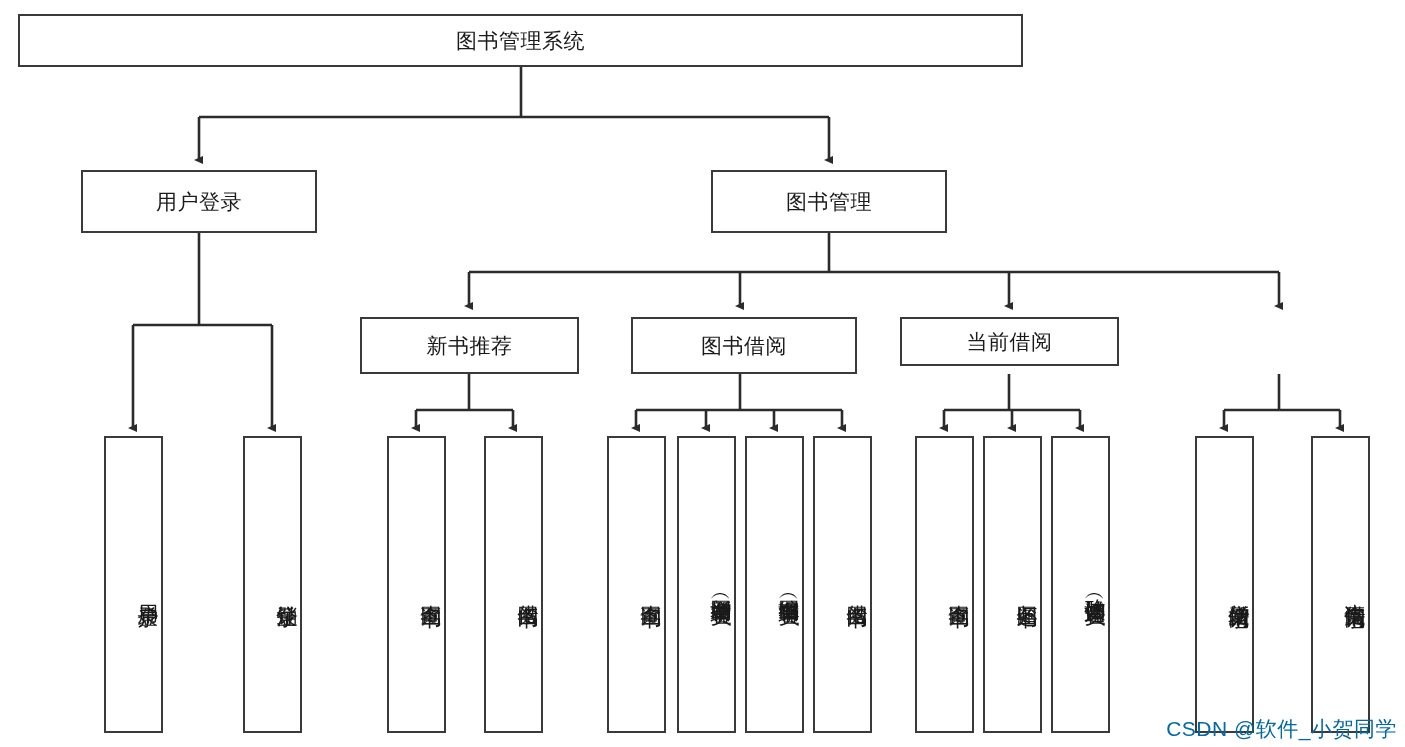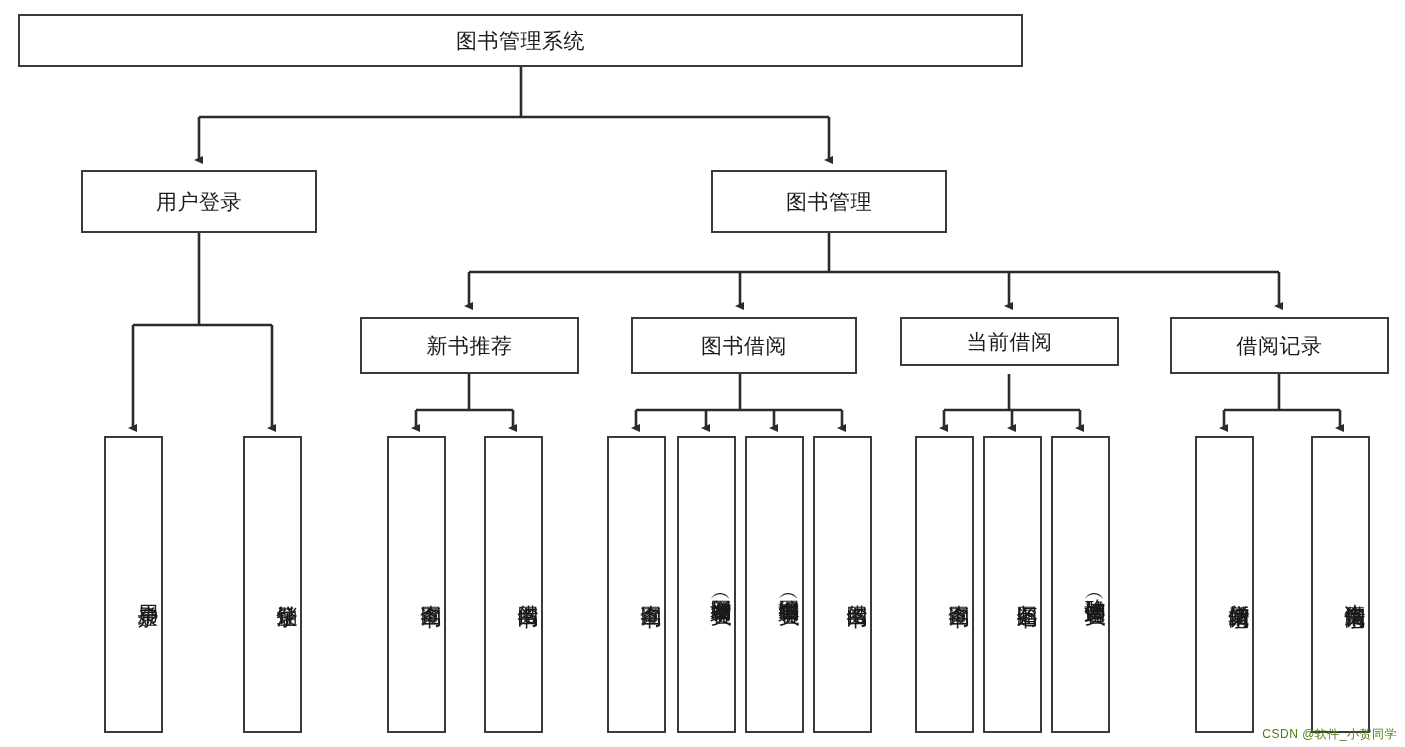--- a/index.html
+++ b/index.html
@@ -50,22 +50,22 @@
     justify-content: center;
     padding-top: 10px;
   }
   .node.v.tall {
     padding-top: 4px;
   }
   #watermark {
     position: absolute;
     right: 8px;
     bottom: 4px;
-    font-size: 12px;
-    color: #4d7c0f;
+    font-size: 21px;
+    color: #0369a1;
     letter-spacing: 0.5px;
     white-space: nowrap;
     pointer-events: none;
     text-align: right;
   }
 </style>
 </head>
 <body>
 
 <div id="canvas">
@@ -122,21 +122,20 @@
   </svg>
 
   <div class="node h" style="left:18px; top:14px; width:1005px; height:53px;">图书管理系统</div>
 
   <div class="node h" style="left:81px; top:170px; width:236px; height:63px;">用户登录</div>
   <div class="node h" style="left:711px; top:170px; width:236px; height:63px;">图书管理</div>
 
   <div class="node h" style="left:360px; top:317px; width:219px; height:57px;">新书推荐</div>
   <div class="node h" style="left:631px; top:317px; width:226px; height:57px;">图书借阅</div>
   <div class="node h" style="left:900px; top:317px; width:219px; height:49px;">当前借阅</div>
-  <div class="node h" style="left:1170px; top:317px; width:219px; height:57px;">借阅记录</div>
 
   <div class="node v" style="left:104px; top:436px; width:59px; height:297px;">用户登录</div>
   <div class="node v" style="left:243px; top:436px; width:59px; height:297px;">注销登录</div>
 
   <div class="node v" style="left:387px; top:436px; width:59px; height:297px;">查询图书</div>
   <div class="node v" style="left:484px; top:436px; width:59px; height:297px;">借阅图书</div>
 
   <div class="node v" style="left:607px; top:436px; width:59px; height:297px;">查询图书</div>
   <div class="node v tall" style="left:677px; top:436px; width:59px; height:297px;">新增图书（管理员）</div>
   <div class="node v tall" style="left:745px; top:436px; width:59px; height:297px;">编辑图书（管理员）</div>

